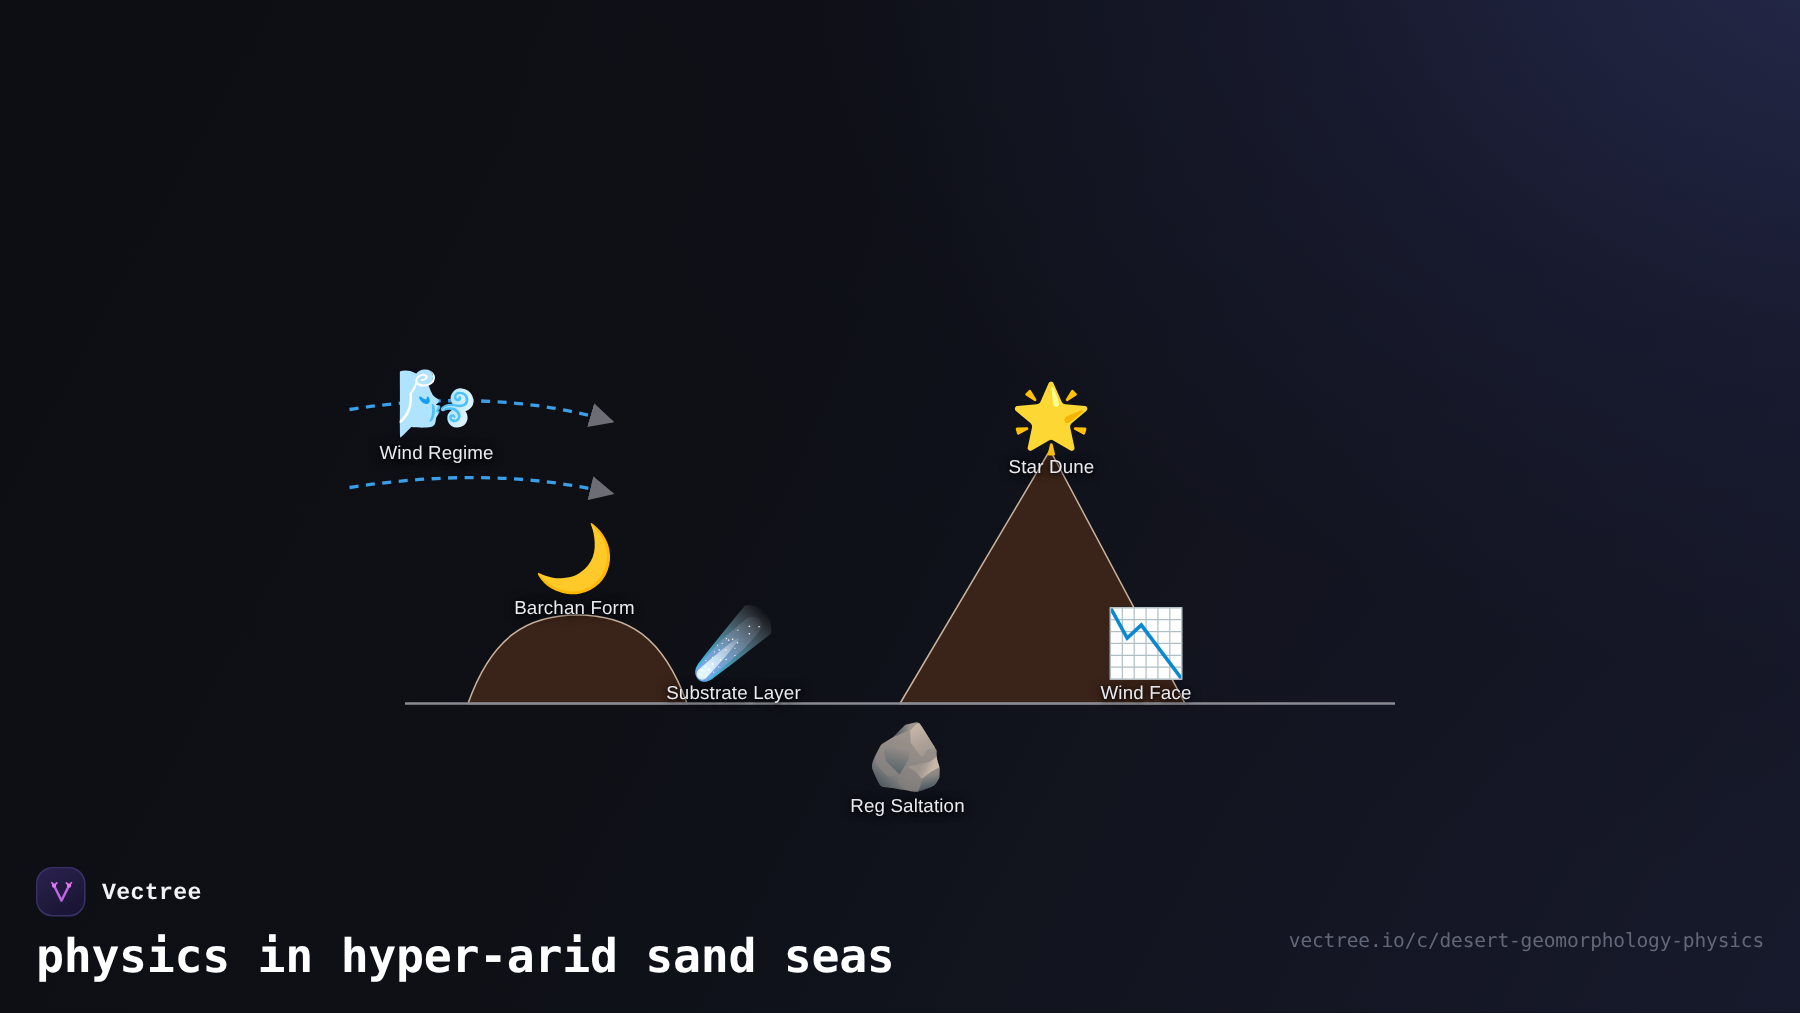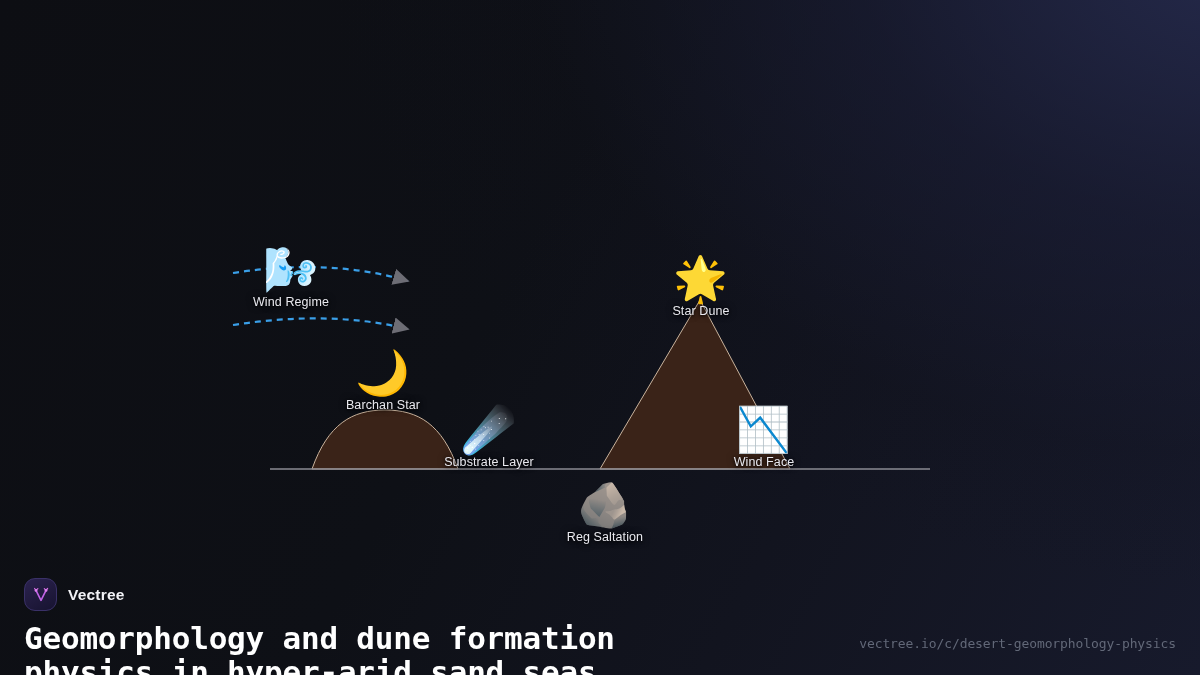--- a/index.html
+++ b/index.html
@@ -40,32 +40,32 @@
   
   #footer { position:absolute; left:0; bottom:0; width:1200px; height:120px; }
   #brand { position:absolute; left:24px; top:23px; display:flex; align-items:center; gap:11px; }
   #logo-badge {
     width:33px; height:33px; border-radius:11px;
     background:linear-gradient(150deg,#2b2250 0%,#201a3d 55%,#171331 100%);
     border:1px solid #3a3168;
     display:flex; align-items:center; justify-content:center;
   }
   #brand-name {
-    font-family:Liberation Sans, sans-serif;
+    font-family:Liberation Mono, monospace;
     font-size:15.5px; font-weight:700; color:#f2f2f6; letter-spacing:0.2px;
   }
   #headline {
     position:absolute; left:24px; top:66px;
     font-family:"DejaVu Sans Mono","Liberation Mono",monospace;
     font-weight:700; font-size:31px; line-height:34px;
     color:#ffffff; letter-spacing:-0.2px;
   }
   #headline .line { display:block; }
   #source-url {
-    position:absolute; right:24px; bottom:24px;
+    position:absolute; right:24px; bottom:40px;
     font-family:"DejaVu Sans Mono","Liberation Mono",monospace;
     font-size:13px; color:#626878; letter-spacing:-0.1px;
   }
 </style>
 </head>
 <body>
 
 <div id="bg-gradient"></div>
 
 <div id="scene">
@@ -86,21 +86,21 @@
     <path d="M233,325 Q330,310 408,329" fill="none" stroke="#3a9fe8" stroke-width="2.2" stroke-dasharray="6 5" marker-end="url(#arrow)"></path>
   </svg>
 
   <div class="node" style="left:291px; top:248px;">
     <span class="glyph" style="font-size:44px;">🌬️</span>
     <span class="caption">Wind Regime</span>
   </div>
 
   <div class="node" style="left:383px; top:351px;">
     <span class="glyph" style="font-size:44px;">🌙</span>
-    <span class="caption">Barchan Star</span>
+    <span class="caption">Barchan Form</span>
   </div>
 
   <div class="node" style="left:489px; top:408px;">
     <span class="glyph" style="font-size:44px;">☄️</span>
     <span class="caption">Substrate Layer</span>
   </div>
 
   <div class="node" style="left:701px; top:257px;">
     <span class="glyph" style="font-size:44px;">🌟</span>
     <span class="caption">Star Dune</span>
@@ -124,18 +124,17 @@
         <path d="M6 6.5 L12 18.5 L18 6.5" fill="none" stroke="#c264e8" stroke-width="1.9" stroke-linecap="round" stroke-linejoin="round"></path>
         <path d="M6 6.5 L4.3 4.2 M6 6.5 L8.2 4.4 M18 6.5 L16 4.4 M18 6.5 L19.9 4.2" fill="none" stroke="#d06be0" stroke-width="1.5" stroke-linecap="round"></path>
         <circle cx="6" cy="6.5" r="1.7" fill="#e07ef0"></circle>
         <circle cx="18" cy="6.5" r="1.7" fill="#e07ef0"></circle>
       </svg>
     </div>
     <span id="brand-name">Vectree</span>
   </div>
 
   <h1 id="headline">
-    <span class="line">Geomorphology and dune formation</span>
     <span class="line">physics in hyper-arid sand seas</span>
   </h1>
 
   <div id="source-url">vectree.io/c/desert-geomorphology-physics</div>
 </div>
 
 </body></html>

